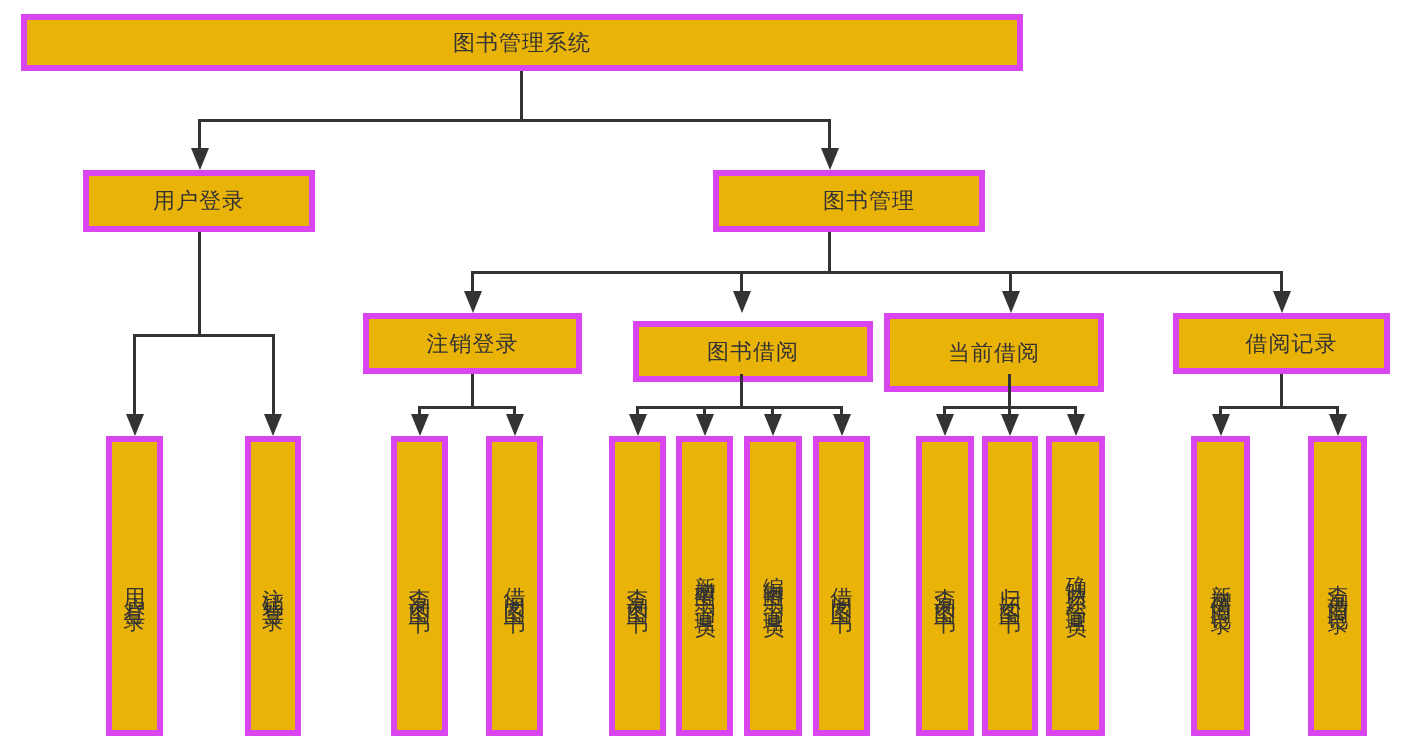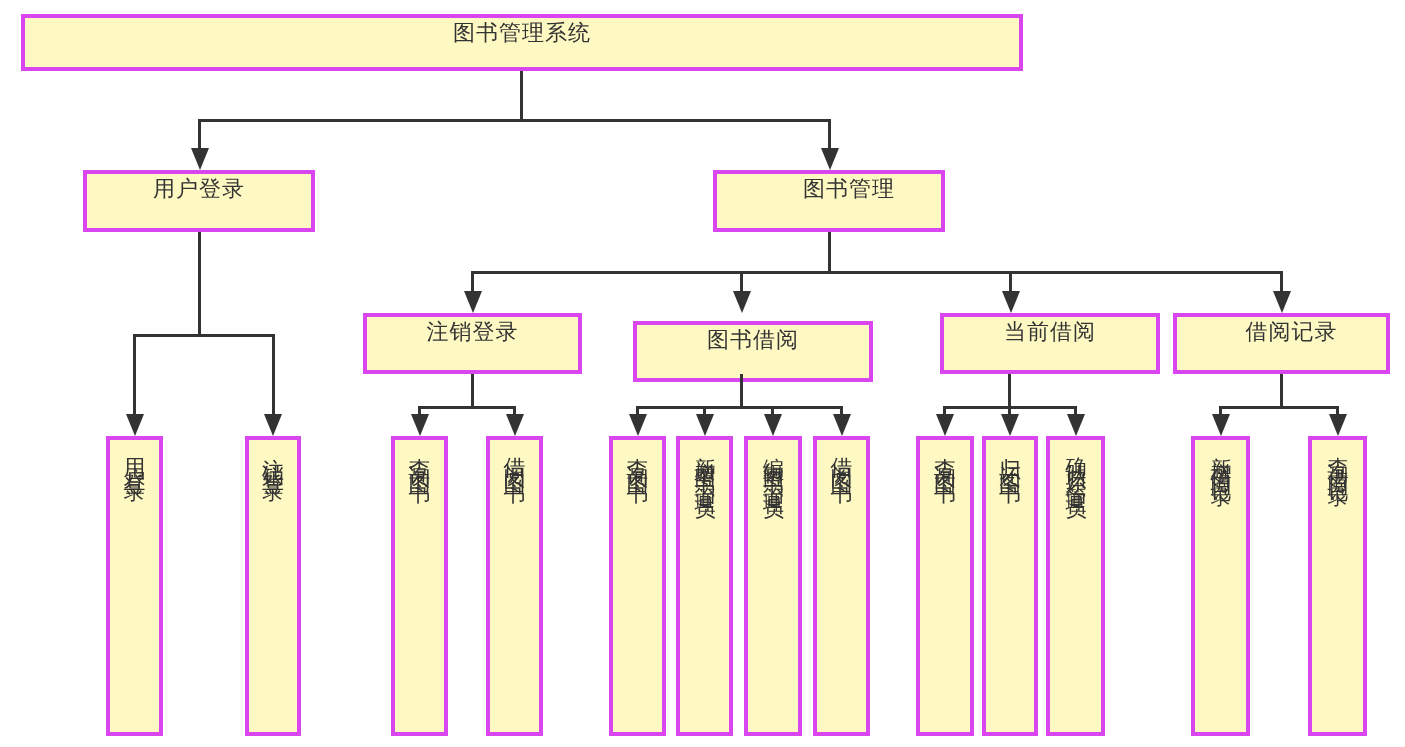--- a/index.html
+++ b/index.html
@@ -11,23 +11,24 @@
   #canvas {
     position: relative;
     width: 1405px;
     height: 747px;
     background: #ffffff;
     overflow: hidden;
   }
   .node {
     position: absolute;
     box-sizing: border-box;
-    border: 4px solid #d946ef;
-    background: #fef9c3;
+    border: 6px solid #d946ef;
+    background: #eab308;
     display: flex;
+    align-items: center;
     justify-content: center;
     color: #333333;
   }
   .hnode { font-size: 22px; letter-spacing: 1px; }
   .leaf  { }
   .vtext {
     writing-mode: vertical-rl;
     line-height: 1;
     font-size: 22px;
     letter-spacing: 8px;
@@ -73,21 +74,21 @@
   <div class="vline" style="left:520px; top:71px; height:51px;"></div>
   <div class="hline" style="left:198px; top:119px; width:633px;"></div>
   <div class="vline" style="left:198px; top:119px; height:32px;"></div>
   <div class="arrowhead" style="left:191px; top:148px;"></div>
   <div class="vline" style="left:828px; top:119px; height:32px;"></div>
   <div class="arrowhead" style="left:821px; top:148px;"></div>
 
   <div class="node hnode" style="left:83px; top:170px; width:232px; height:62px;">
     <span>用户登录</span>
   </div>
-  <div class="node hnode" style="left:713px; top:170px; width:232px; height:62px;padding-left:40px;">
+  <div class="node hnode" style="left:713px; top:170px; width:272px; height:62px;padding-left:40px;">
     <span>图书管理</span>
   </div>
 
   <div class="vline" style="left:198px; top:232px; height:105px;"></div>
   <div class="hline" style="left:133px; top:334px; width:142px;"></div>
   <div class="vline" style="left:133px; top:334px; height:82px;"></div>
   <div class="arrowhead" style="left:126px; top:414px;"></div>
   <div class="vline" style="left:272px; top:334px; height:82px;"></div>
   <div class="arrowhead" style="left:264px; top:414px;"></div>
 
@@ -101,21 +102,21 @@
   <div class="arrowhead" style="left:1002px; top:291px;"></div>
   <div class="vline" style="left:1280px; top:271px; height:22px;"></div>
   <div class="arrowhead" style="left:1273px; top:291px;"></div>
 
   <div class="node hnode" style="left:363px; top:313px; width:219px; height:61px;">
     <span>注销登录</span>
   </div>
   <div class="node hnode" style="left:633px; top:313px; width:240px; height:61px;margin-top:8px;">
     <span>图书借阅</span>
   </div>
-  <div class="node hnode" style="left:940px; top:313px; width:220px; height:61px;">
+  <div class="node hnode" style="left:884px; top:313px; width:220px; height:79px;">
     <span>当前借阅</span>
   </div>
   <div class="node hnode" style="left:1173px; top:313px; width:217px; height:61px;padding-left:20px;">
     <span>借阅记录</span>
   </div>
 
   <div class="vline" style="left:471px; top:374px; height:34px;"></div>
   <div class="hline" style="left:418px; top:406px; width:98px;"></div>
   <div class="vline" style="left:418px; top:406px; height:10px;"></div>
   <div class="arrowhead" style="left:411px; top:414px;"></div>

